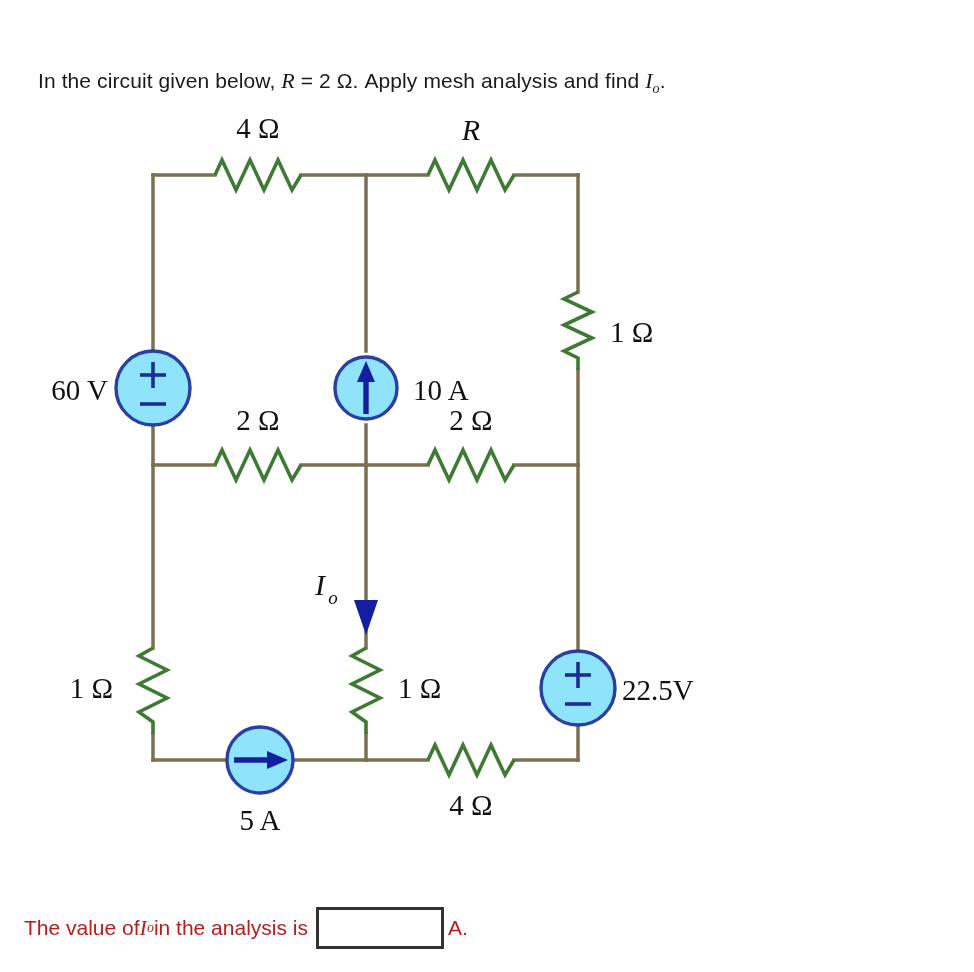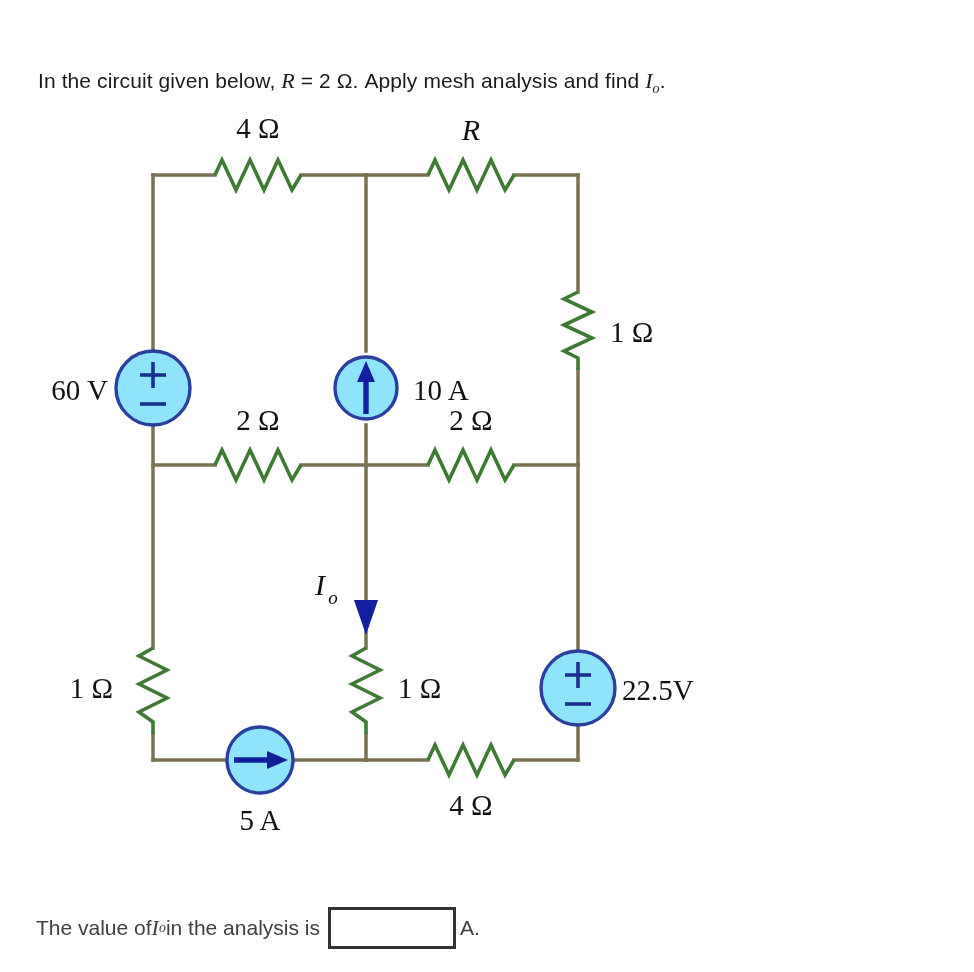--- a/index.html
+++ b/index.html
@@ -37,24 +37,24 @@
   }
   #circuit-figure {
     position: absolute;
     left: 0px;
     top: 70px;
     width: 780px;
     height: 790px;
   }
   #answer-line {
     position: absolute;
-    left: 36px;
+    left: 24px;
     top: 907px;
     font-size: 21px;
-    color: #404040;
+    color: #b91c1c;
     display: flex;
     align-items: center;
     white-space: nowrap;
   }
   #answer-line .ital {
     font-family: "Liberation Serif", serif;
     font-style: italic;
     font-size: 22px;
   }
   #answer-line .sub {

